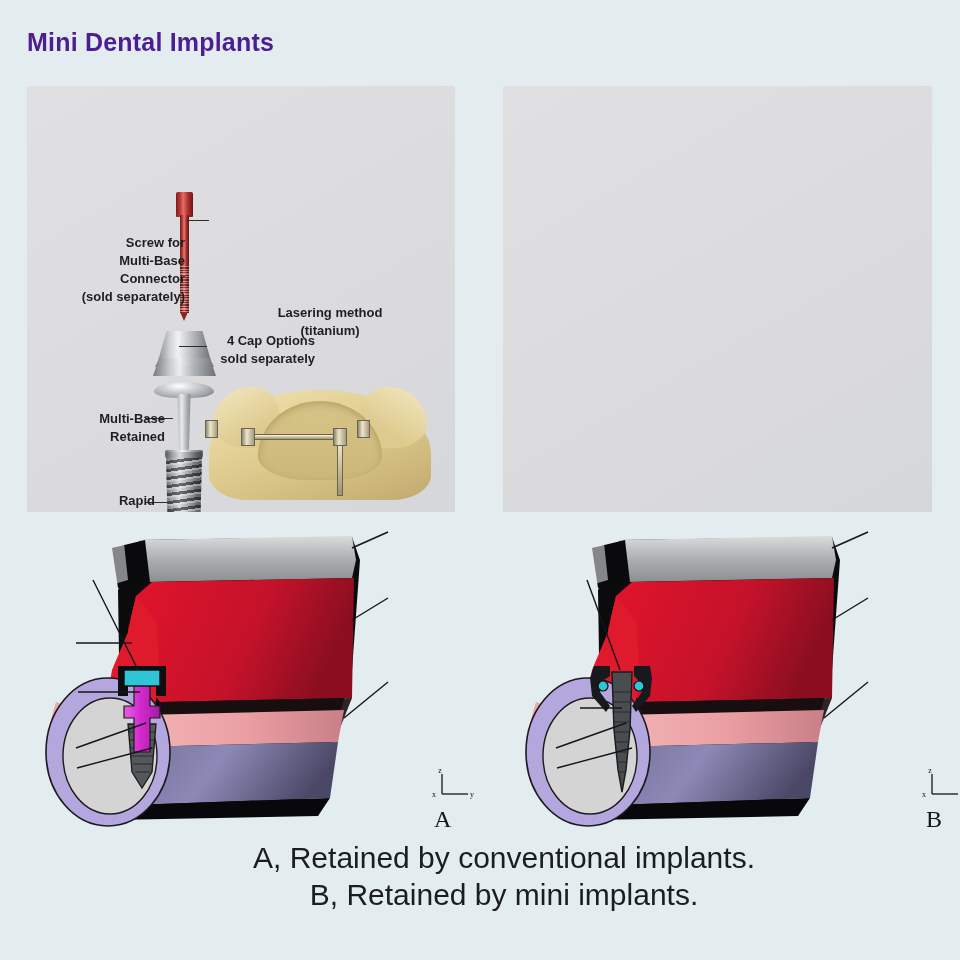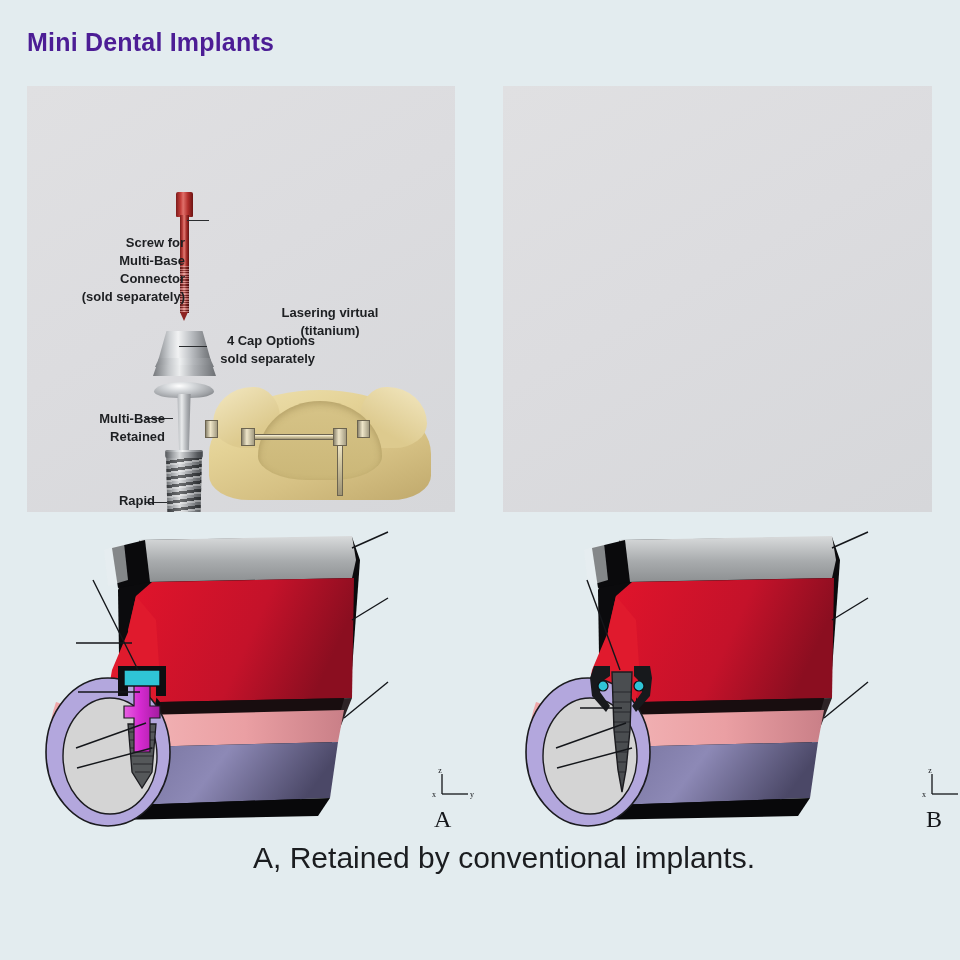--- a/index.html
+++ b/index.html
@@ -230,21 +230,21 @@
 
     <div class="photo-label lab-right" style="left:40px; top:148px; width:118px;">Screw for
 Multi-Base Connector
 (sold separately)</div>
     <div class="photo-label lab-left" style="left:178px; top:246px; width:110px;text-align:right;">4 Cap Options
 sold separately</div>
     <div class="photo-label lab-right" style="left:58px; top:324px; width:80px;">Multi-Base
 Retained</div>
     <div class="photo-label lab-right" style="left:52px; top:406px; width:76px;">Rapid
 Implant</div>
-    <div class="photo-label lab-center" style="left:248px; top:218px; width:110px;">Lasering virtual
+    <div class="photo-label lab-center" style="left:248px; top:218px; width:110px;">Lasering method
 (titanium)</div>
   </div>
 
   <div class="photo-panel" id="panel-right">
 
     
     
     
 
     
@@ -449,15 +449,16 @@
     <line x1="14" y1="28" x2="14" y2="8" stroke="#14161a" stroke-width="1.3"></line>
     <line x1="14" y1="28" x2="40" y2="28" stroke="#14161a" stroke-width="1.3"></line>
     <text x="12" y="7" font-family="Liberation Serif, serif" font-size="8" fill="#14161a" text-anchor="middle">z</text>
     <text x="6" y="31" font-family="Liberation Serif, serif" font-size="8" fill="#14161a" text-anchor="middle">x</text>
     <text x="44" y="31" font-family="Liberation Serif, serif" font-size="8" fill="#14161a" text-anchor="middle">y</text>
   </svg>
   <div class="panel-letter" style="left:926px; top:806px;">B</div>
 
   <div id="caption">
     <span class="ln ln2">A, Retained by conventional implants.</span>
+    <span class="ln ln3">B, Retained by mini implants.</span>
   </div>
 
 </div>
 
 </body></html>

